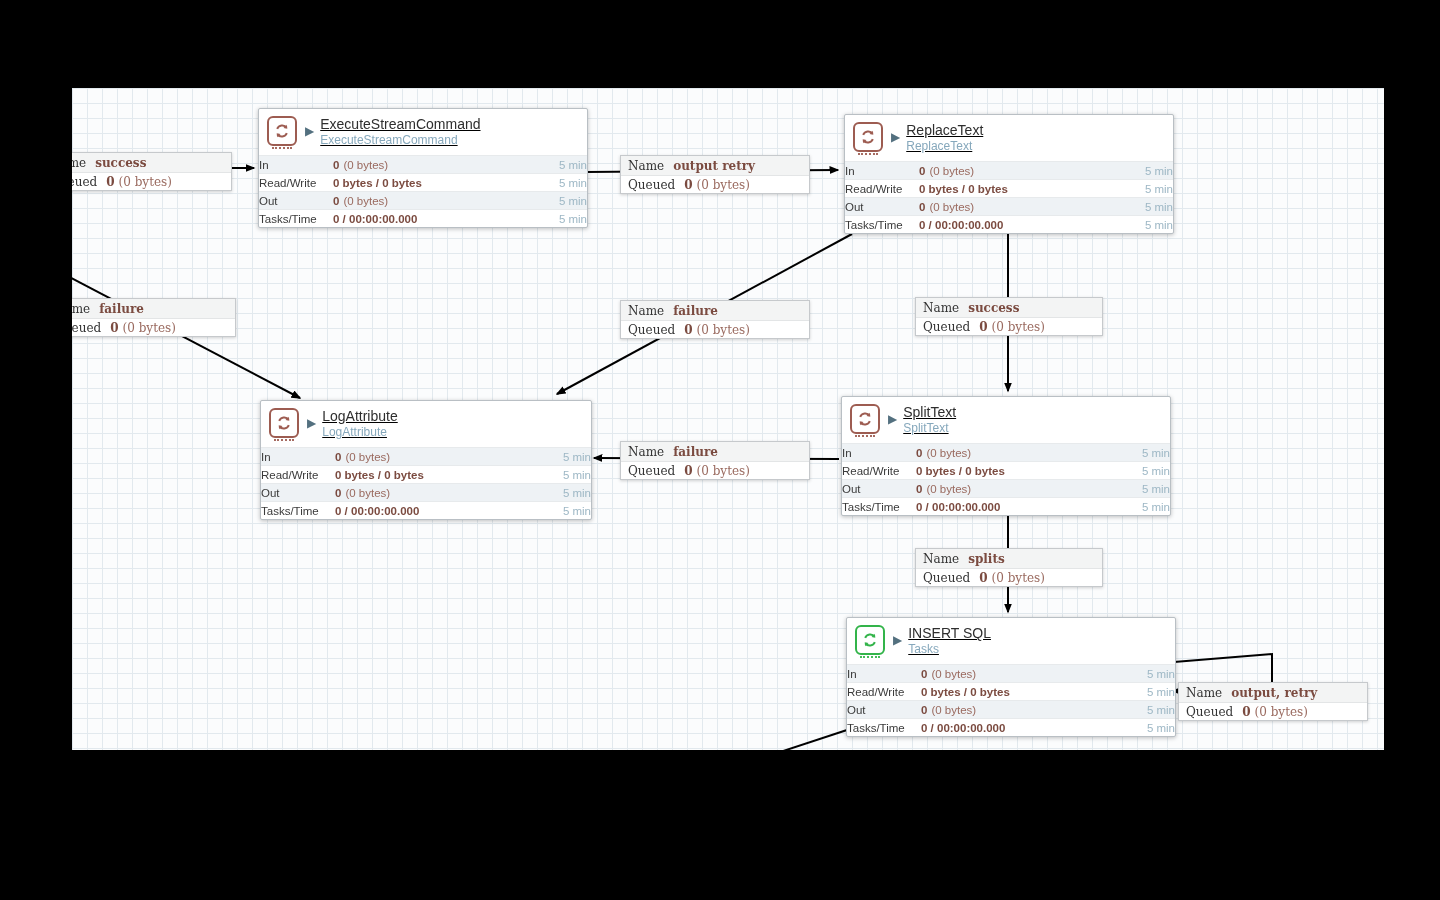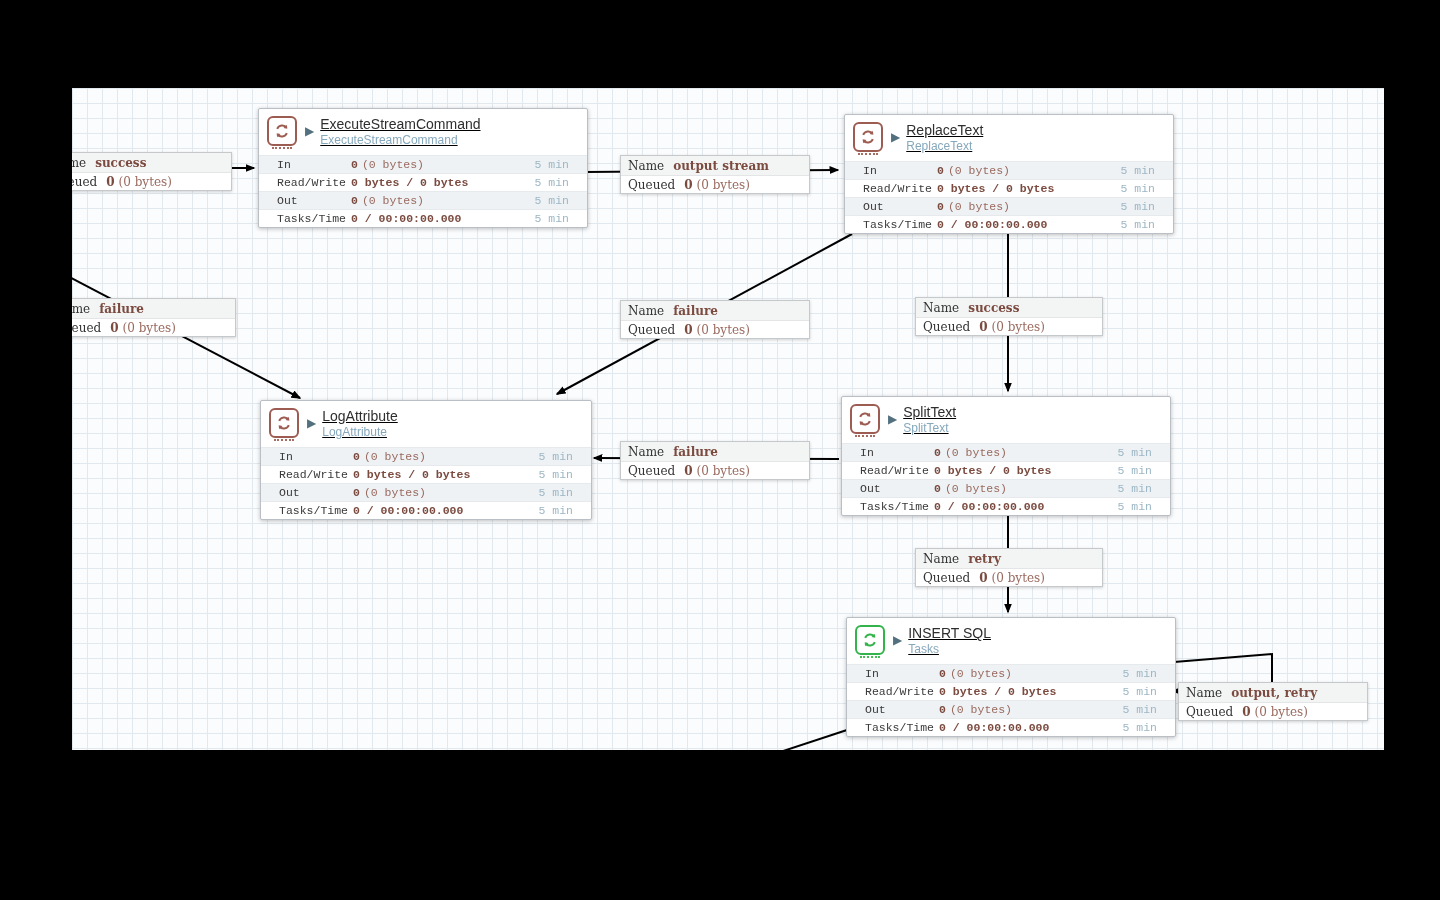--- a/index.html
+++ b/index.html
@@ -25,22 +25,22 @@
   .picon svg{width:20px;height:20px;display:block;}
   .maroon{color:#9d5c51;}
   .green{color:#33b44a;}
   .pplay{color:#53707f;font-size:12px;line-height:30px;margin:0 6px 0 8px;flex:0 0 auto;
          font-family:"DejaVu Sans",sans-serif;}
   .ptitles{min-width:0;text-decoration:underline;}
   .ptitle{font-family:"Liberation Sans","DejaVu Sans",sans-serif;font-size:14px;color:#2e2e2e;
           line-height:17px;white-space:nowrap;}
   .ptype{font-family:"Liberation Sans","DejaVu Sans",sans-serif;font-size:12px;color:#86a8bc;
          line-height:15px;white-space:nowrap;}
-  .prow{height:18px;display:flex;align-items:center;padding:0 18px;box-sizing:border-box;
-        border-top:1px solid #e7eaec;font-family:Liberation Mono, monospace;
+  .prow{height:18px;display:flex;align-items:center;padding:0 0;box-sizing:border-box;
+        border-top:1px solid #e7eaec;font-family:Liberation Sans, sans-serif;
         font-size:11.5px;color:#3a3a3a;white-space:nowrap;}
   .prow.alt{background:#eef2f5;}
   .pl{width:74px;flex:0 0 auto;}
   .pv{flex:1 1 auto;color:#7b4b40;}
   .pv b{font-weight:700;color:#7b4b40;}
   .pv .sub{margin-left:4px;color:#9a6a5f;font-weight:400;}
   .pm{flex:0 0 auto;color:#9db7c5;}
 
   
   .conn{position:absolute;width:190px;z-index:3;background:#fff;border:1px solid #c6c9cc;
@@ -288,21 +288,21 @@
       </div>
     <div class="crow2">
         <span class="ck">Queued</span>
         <span class="cv"><b>0</b><span class="sub">(0 bytes)</span></span>
       </div>
   </div>
 
   <div class="conn" style="left:548px;top:67px;">
     <div class="crow1">
         <span class="ck">Name</span>
-        <b class="cv">output stream</b>
+        <b class="cv">output retry</b>
       </div>
     <div class="crow2">
         <span class="ck">Queued</span>
         <span class="cv"><b>0</b><span class="sub">(0 bytes)</span></span>
       </div>
   </div>
 
   <div class="conn" style="left:548px;top:212px;">
     <div class="crow1">
         <span class="ck">Name</span>
@@ -332,21 +332,21 @@
       </div>
     <div class="crow2">
         <span class="ck">Queued</span>
         <span class="cv"><b>0</b><span class="sub">(0 bytes)</span></span>
       </div>
   </div>
 
   <div class="conn" style="left:843px;top:460px;width:188px;">
     <div class="crow1">
         <span class="ck">Name</span>
-        <b class="cv">retry</b>
+        <b class="cv">splits</b>
       </div>
     <div class="crow2">
         <span class="ck">Queued</span>
         <span class="cv"><b>0</b><span class="sub">(0 bytes)</span></span>
       </div>
   </div>
 
   <div class="conn" style="left:1106px;top:594px;">
     <div class="crow1">
         <span class="ck">Name</span>

